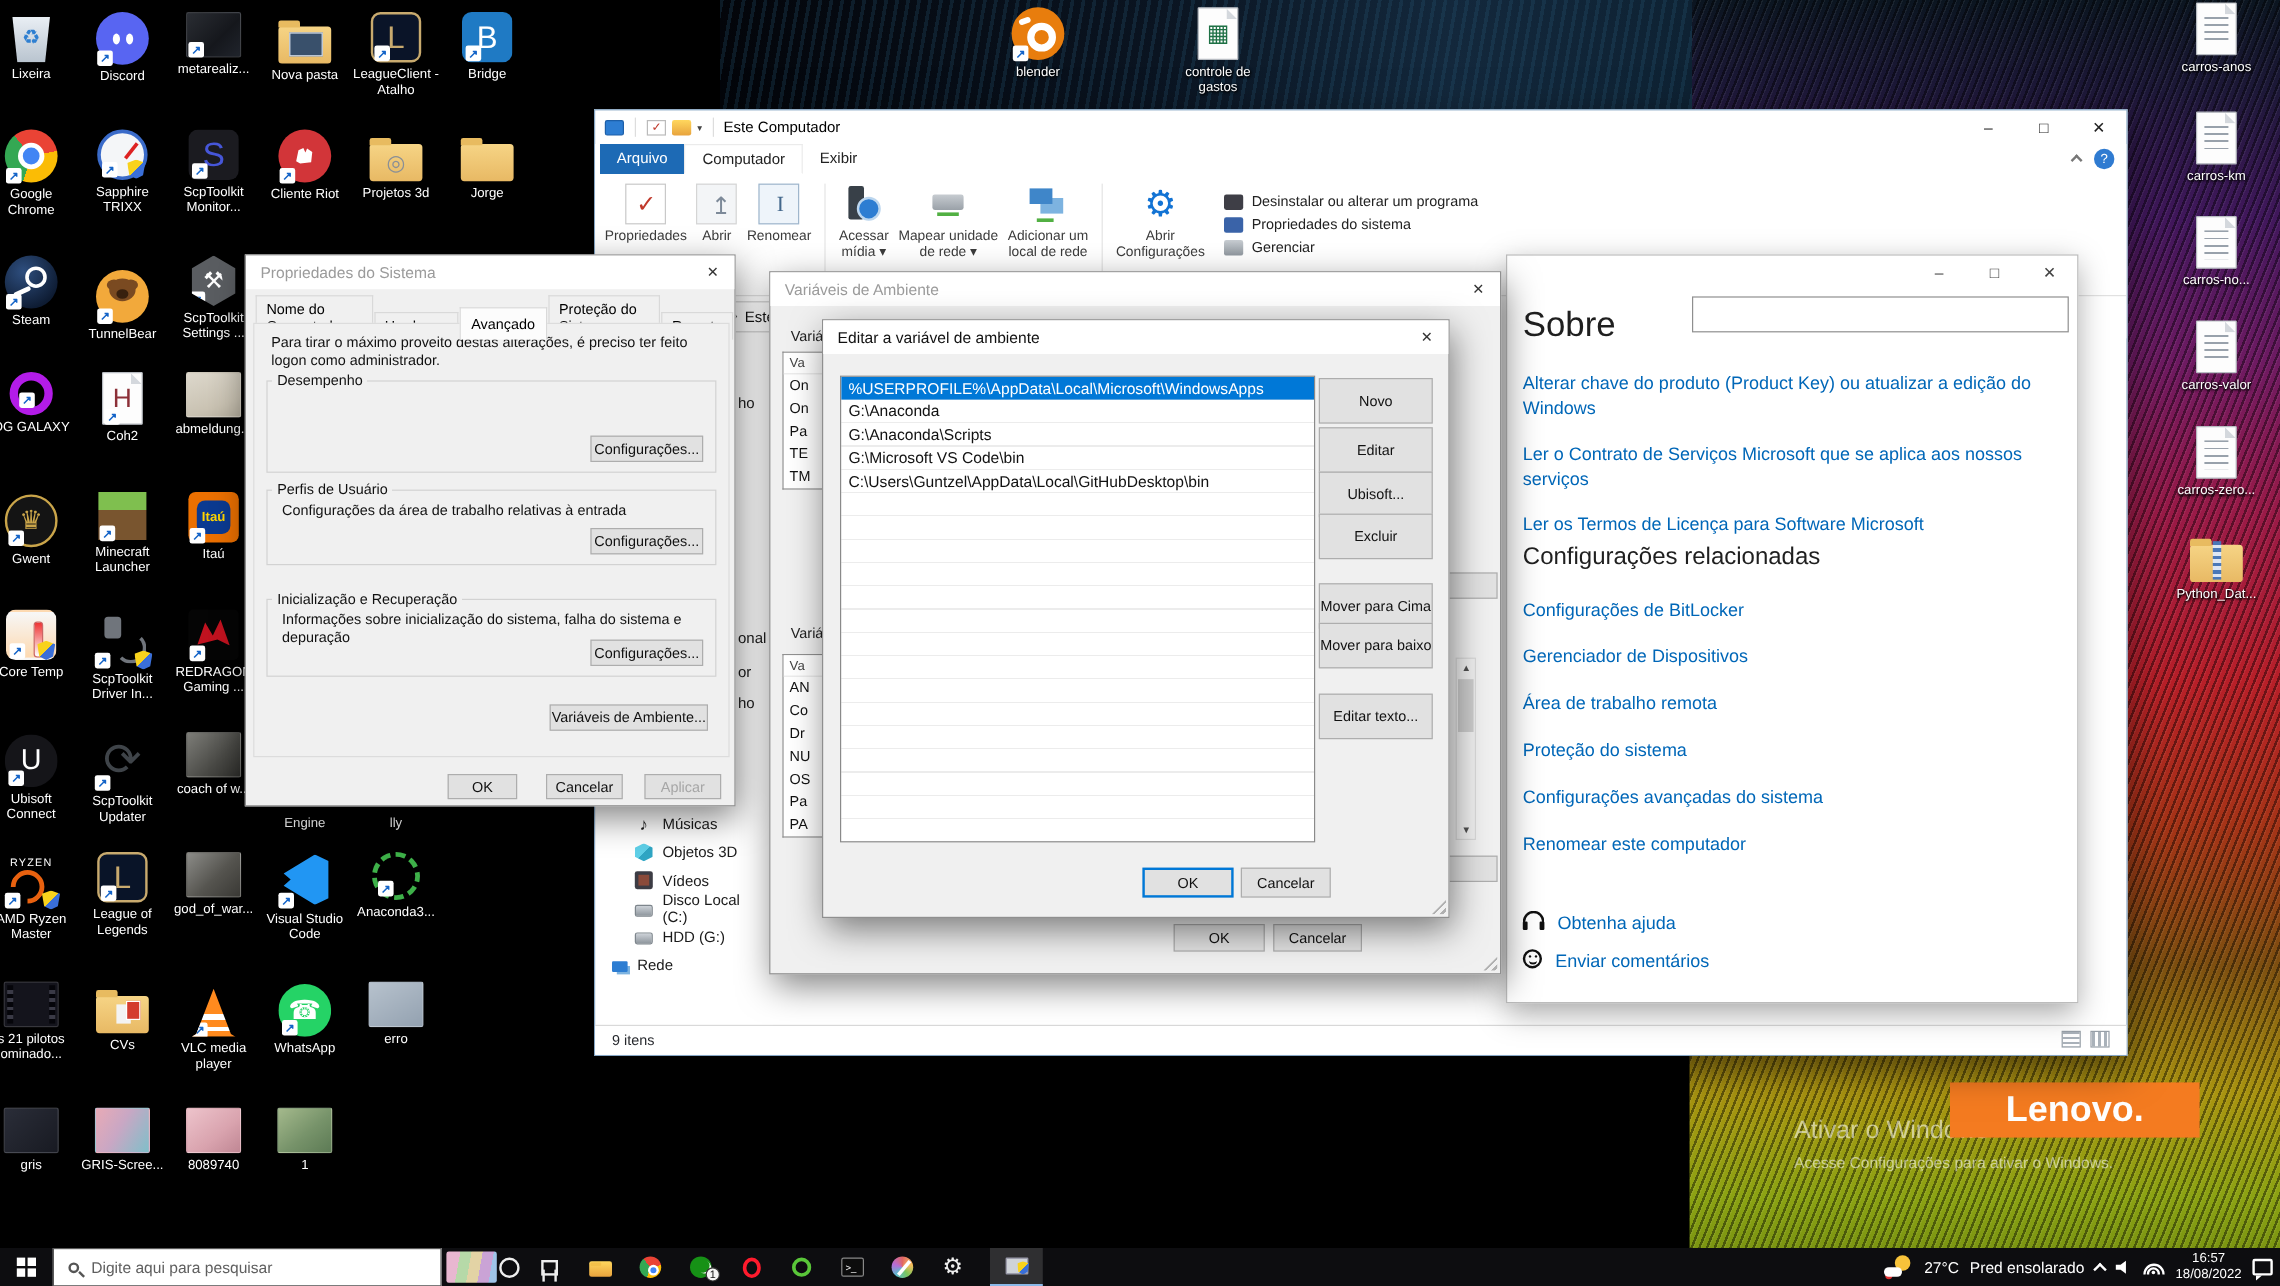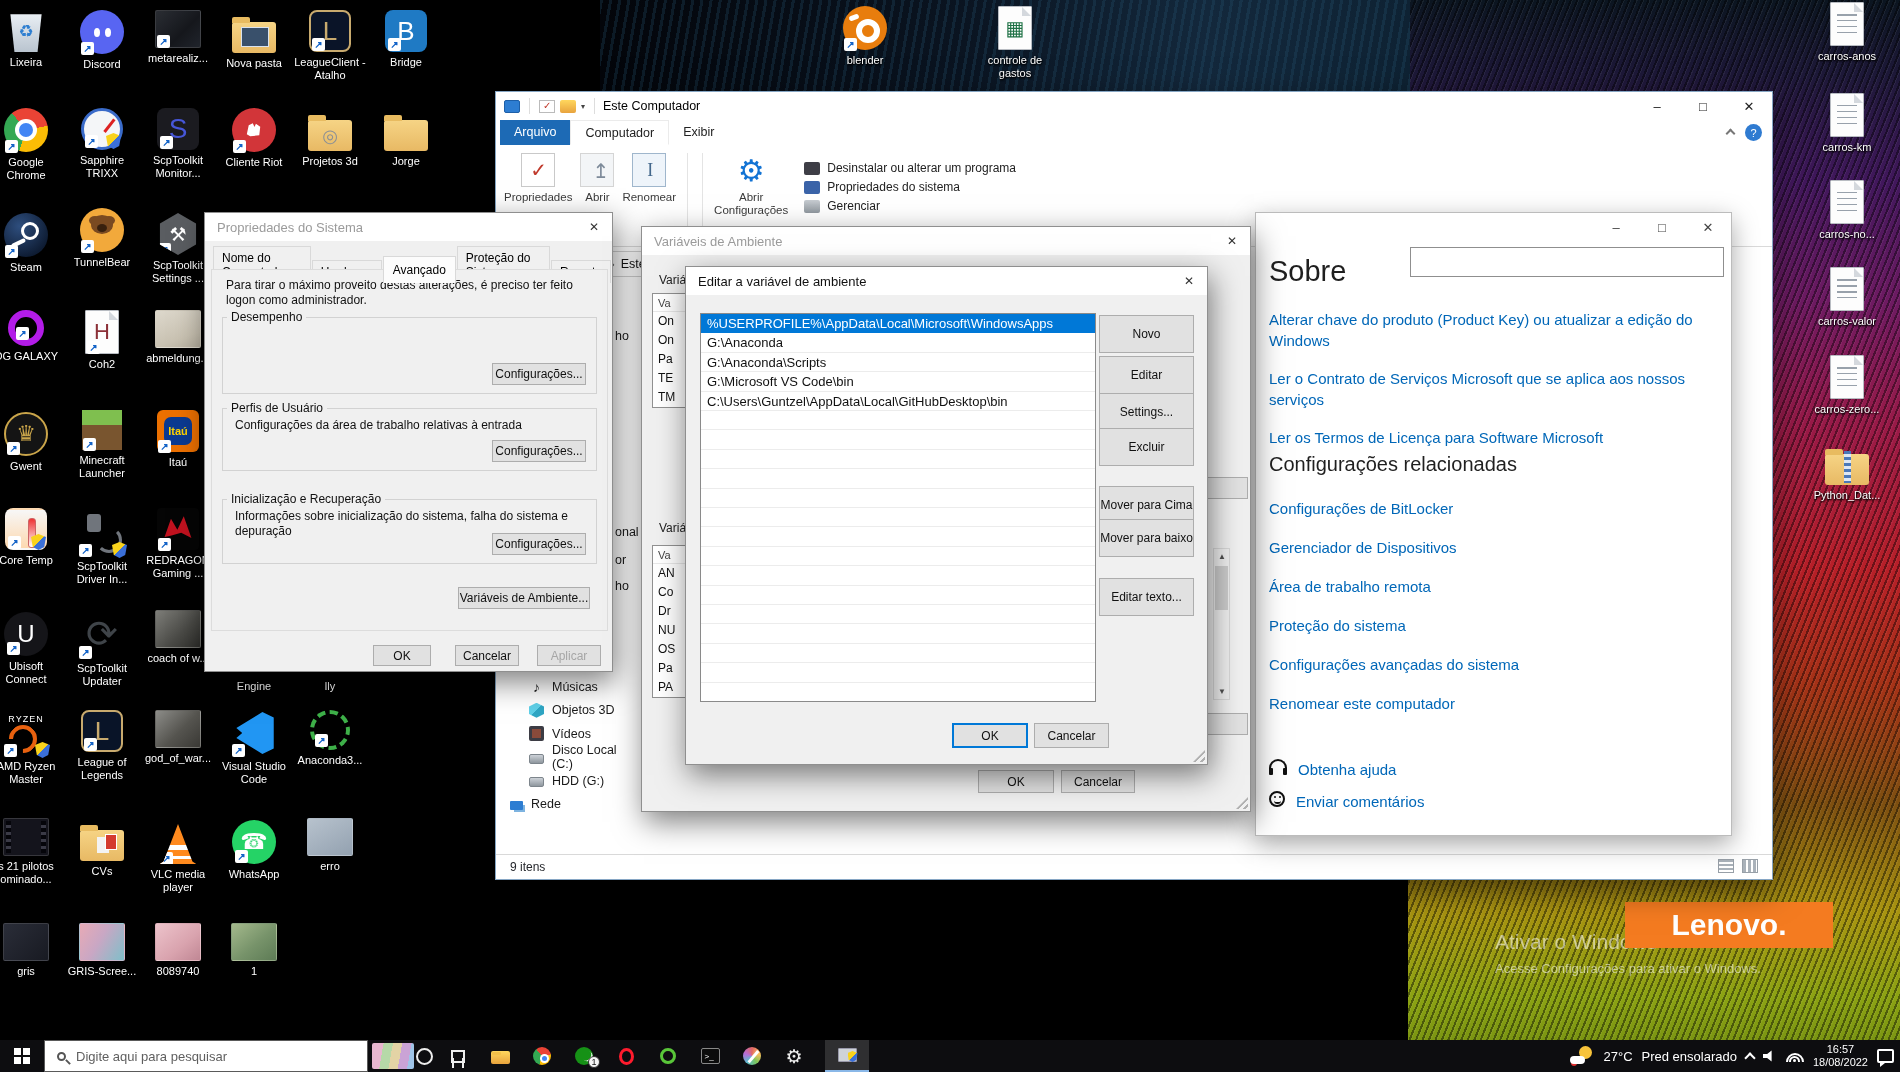--- a/index.html
+++ b/index.html
@@ -405,21 +405,21 @@
 
       <div class="dicon" style="left: -12px; top: 213px;">
         <div class="art a-steam">
           <span class="glyph"></span>
 
           <span class="sc"></span>
         </div>
         <div class="lbl">Steam</div>
       </div>
 
-      <div class="dicon" style="left: 64px; top: 208px; text-align: center;">
+      <div class="dicon" style="left: 64px; top: 225px; text-align: center;">
         <div class="art a-bear">
           <span class="glyph"></span>
 
           <span class="sc"></span>
         </div>
         <div class="lbl">TunnelBear</div>
       </div>
 
       <div class="dicon" style="left: 140px; top: 213px;">
         <div class="art a-hex">
@@ -771,20 +771,37 @@
         <div class="rbtn">
             <span class="ric ric-open"></span>
             <span class="rlbl">Abrir</span>
           </div>
         <div class="rbtn">
             <span class="ric ric-ren"></span>
             <span class="rlbl">Renomear</span>
           </div>
       </div>
       <div class="rb-sep"></div>
+      <div class="rb-group">
+        <div class="rbtn">
+            <span class="ric ric-media"></span>
+            <span class="rlbl pre">Acessar
+mídia ▾</span>
+          </div>
+        <div class="rbtn">
+            <span class="ric ric-map"></span>
+            <span class="rlbl pre">Mapear unidade
+de rede ▾</span>
+          </div>
+        <div class="rbtn">
+            <span class="ric ric-addnet"></span>
+            <span class="rlbl pre">Adicionar um
+local de rede</span>
+          </div>
+      </div>
       <div class="rb-sep"></div>
       <div class="rb-group">
         <div class="rbtn">
             <span class="ric ric-gear"></span>
             <span class="rlbl pre">Abrir
 Configurações</span>
           </div>
         <div class="rb-stack">
 
         <div class="rb-srow">
@@ -973,21 +990,21 @@
     <div class="ev-row sel">%USERPROFILE%\AppData\Local\Microsoft\WindowsApps</div>
         <div class="ev-row">G:\Anaconda</div>
         <div class="ev-row">G:\Anaconda\Scripts</div>
         <div class="ev-row">G:\Microsoft VS Code\bin</div>
         <div class="ev-row">C:\Users\Guntzel\AppData\Local\GitHubDesktop\bin</div>
       </div>
     <div id="ev-btns">
 
     <button class="wbtn evb" style="top: 48px;">Novo</button>
         <button class="wbtn evb" style="top: 89px;">Editar</button>
-        <button class="wbtn evb" style="top: 126px;">Settings...</button>
+        <button class="wbtn evb" style="top: 126px;">Ubisoft...</button>
         <button class="wbtn evb" style="top: 161px;">Excluir</button>
         <button class="wbtn evb" style="top: 219px;">Mover para Cima</button>
         <button class="wbtn evb" style="top: 252px;">Mover para baixo</button>
         <button class="wbtn evb" style="top: 311px;">Editar texto...</button>
       </div>
     <button class="wbtn ev-ok">OK</button>
     <button class="wbtn ev-cancel">Cancelar</button>
     <div class="grip"></div>
   </div>
 

